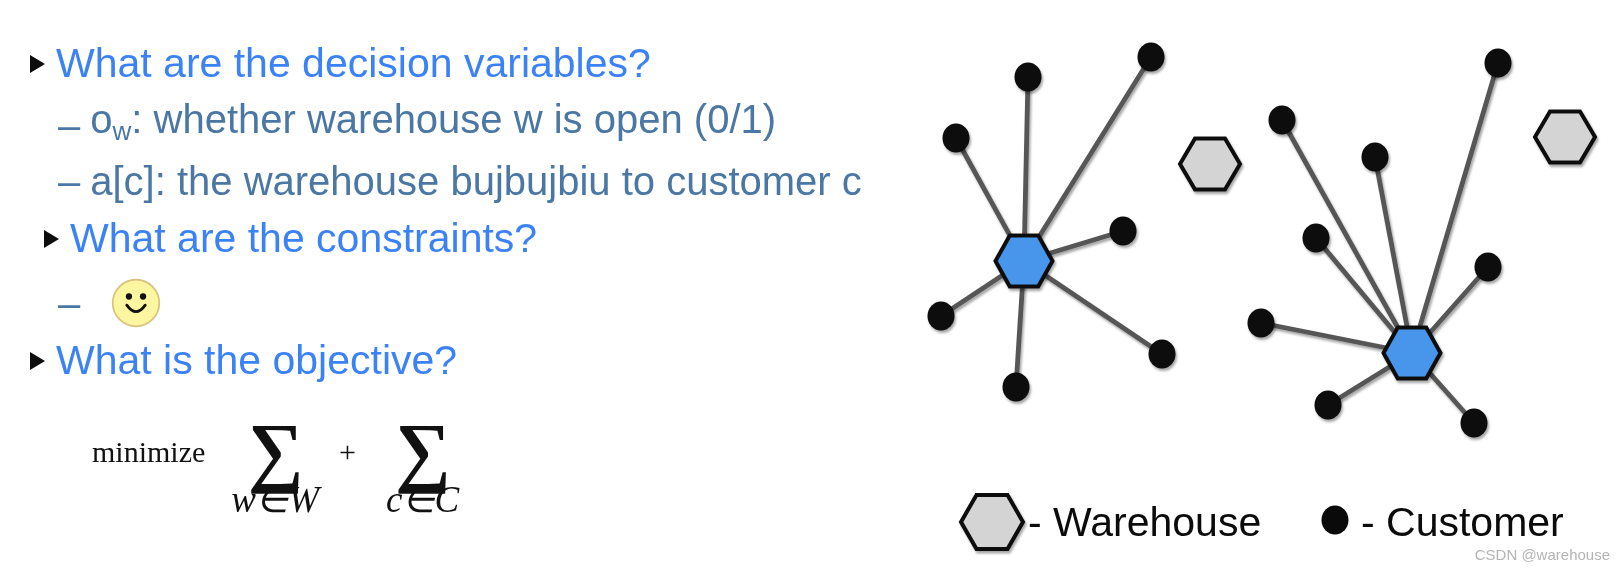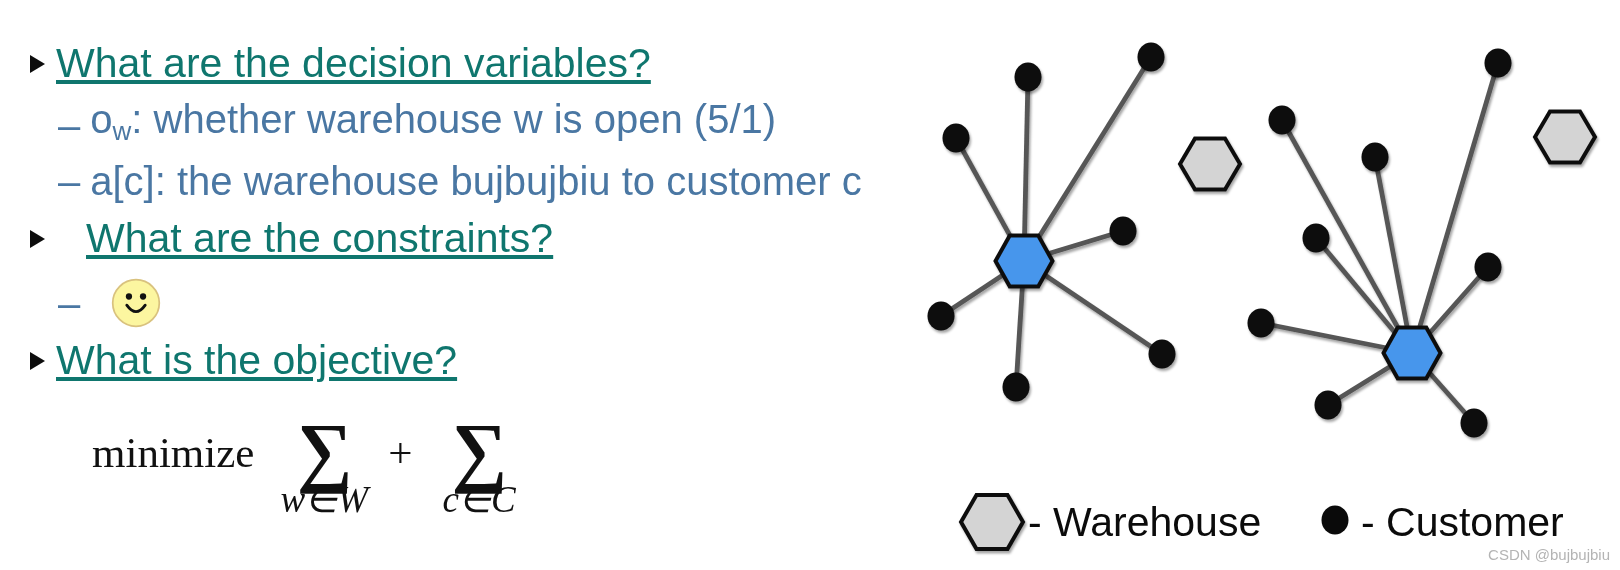--- a/index.html
+++ b/index.html
@@ -3,37 +3,37 @@
 <meta charset="utf-8">
 <style>
   html,body { margin:0; padding:0; background:#ffffff; }
   .slide {
     position:relative; width:1620px; height:570px; background:#ffffff;
     font-family:"Liberation Sans", sans-serif; overflow:hidden;
   }
   svg.diagram { position:absolute; left:0; top:0; width:1620px; height:570px; }
 
   .line { position:absolute; display:flex; align-items:center; white-space:nowrap; }
-  .heading { font-size:41px; line-height:42px; color:#0f766e; letter-spacing:0;text-decoration:underline; }
+  .heading { font-size:41px; line-height:42px; color:#3b82f6; letter-spacing:0; }
   .tri {
     width:0; height:0; display:inline-block;
     border-top:9px solid transparent; border-bottom:9px solid transparent;
     border-left:15px solid #0d0d0d; margin:2px 11px 0 0;
   }
   .sub { font-size:40px; line-height:42px; color:#4a77a3; }
   .dash { margin-right:10px; }
   .subscript { font-size:26px; vertical-align:-7px; }
 
   .smiley { width:52px; height:52px; margin-left:20px; flex:0 0 auto; }
 
   .formula {
     position:absolute; left:92px; top:418px; display:flex; align-items:center;
     font-family:"Liberation Serif", serif; color:#111111;
   }
-  .fm-roman { font-size:43px; transform:translateY(-14px); }
+  .fm-roman { font-size:30px; transform:translateY(-14px); }
   .sumstack { display:flex; flex-direction:column; align-items:center; margin-left:26px; margin-right:10px; }
   .sigma { font-size:78px; line-height:66px; font-weight:bold; }
   .under { font-size:37px; font-style:italic; margin-top:2px; line-height:28px; }
   .term { font-size:44px; font-style:italic; transform:translateY(-14px); white-space:nowrap; }
   .fsub { font-size:27px; vertical-align:-11px; letter-spacing:0.5px; }
   .plus { margin:0 4px 0 10px; }
 
   .legend-text { font-size:41px; fill:#0b0b0b; font-family:"Liberation Sans", sans-serif; }
 
   .watermark {
@@ -98,29 +98,29 @@
     <text class="legend-text" x="1361" y="536">- Customer</text>
   </svg>
 
   <div class="line heading" style="top:42px; left:30px;">
     <span class="tri"></span>
     <span>What are the decision variables?</span>
   </div>
 
   <div class="line sub" style="top:98px; left:58px;">
     <span class="dash">–</span>
-    <span><span>o</span><span class="subscript">w</span><span>: whether warehouse w is open (5/1)</span></span>
+    <span><span>o</span><span class="subscript">w</span><span>: whether warehouse w is open (0/1)</span></span>
   </div>
 
   <div class="line sub" style="top:160px; left:58px;">
     <span class="dash">–</span>
     <span>a[c]: the warehouse bujbujbiu to customer c</span>
   </div>
 
-  <div class="line heading" style="top:217px; left:30px;gap:30px;">
+  <div class="line heading" style="top:217px; left:44px;">
     <span class="tri"></span>
     <span>What are the constraints?</span>
   </div>
 
   <div class="line sub" style="top:277px; left:58px;">
     <span class="dash">–</span>
     <svg class="smiley" viewBox="0 0 48 48">
       <circle cx="24" cy="24" r="21.5" fill="#FCF6A0" stroke="#D9C27E" stroke-width="1.6"></circle>
       <circle cx="17.5" cy="18" r="2.9" fill="#111"></circle>
       <circle cx="30.5" cy="18" r="2.9" fill="#111"></circle>
@@ -139,14 +139,14 @@
       <span class="sigma">∑</span>
       <span class="under">w∈W</span>
     </span>
     <span class="fm-roman plus">+</span>
     <span class="sumstack">
       <span class="sigma">∑</span>
       <span class="under">c∈C</span>
     </span>
   </div>
 
-  <div class="watermark">CSDN @bujbujbiu</div>
+  <div class="watermark">CSDN @warehouse</div>
 </div>
 
 </body></html>

